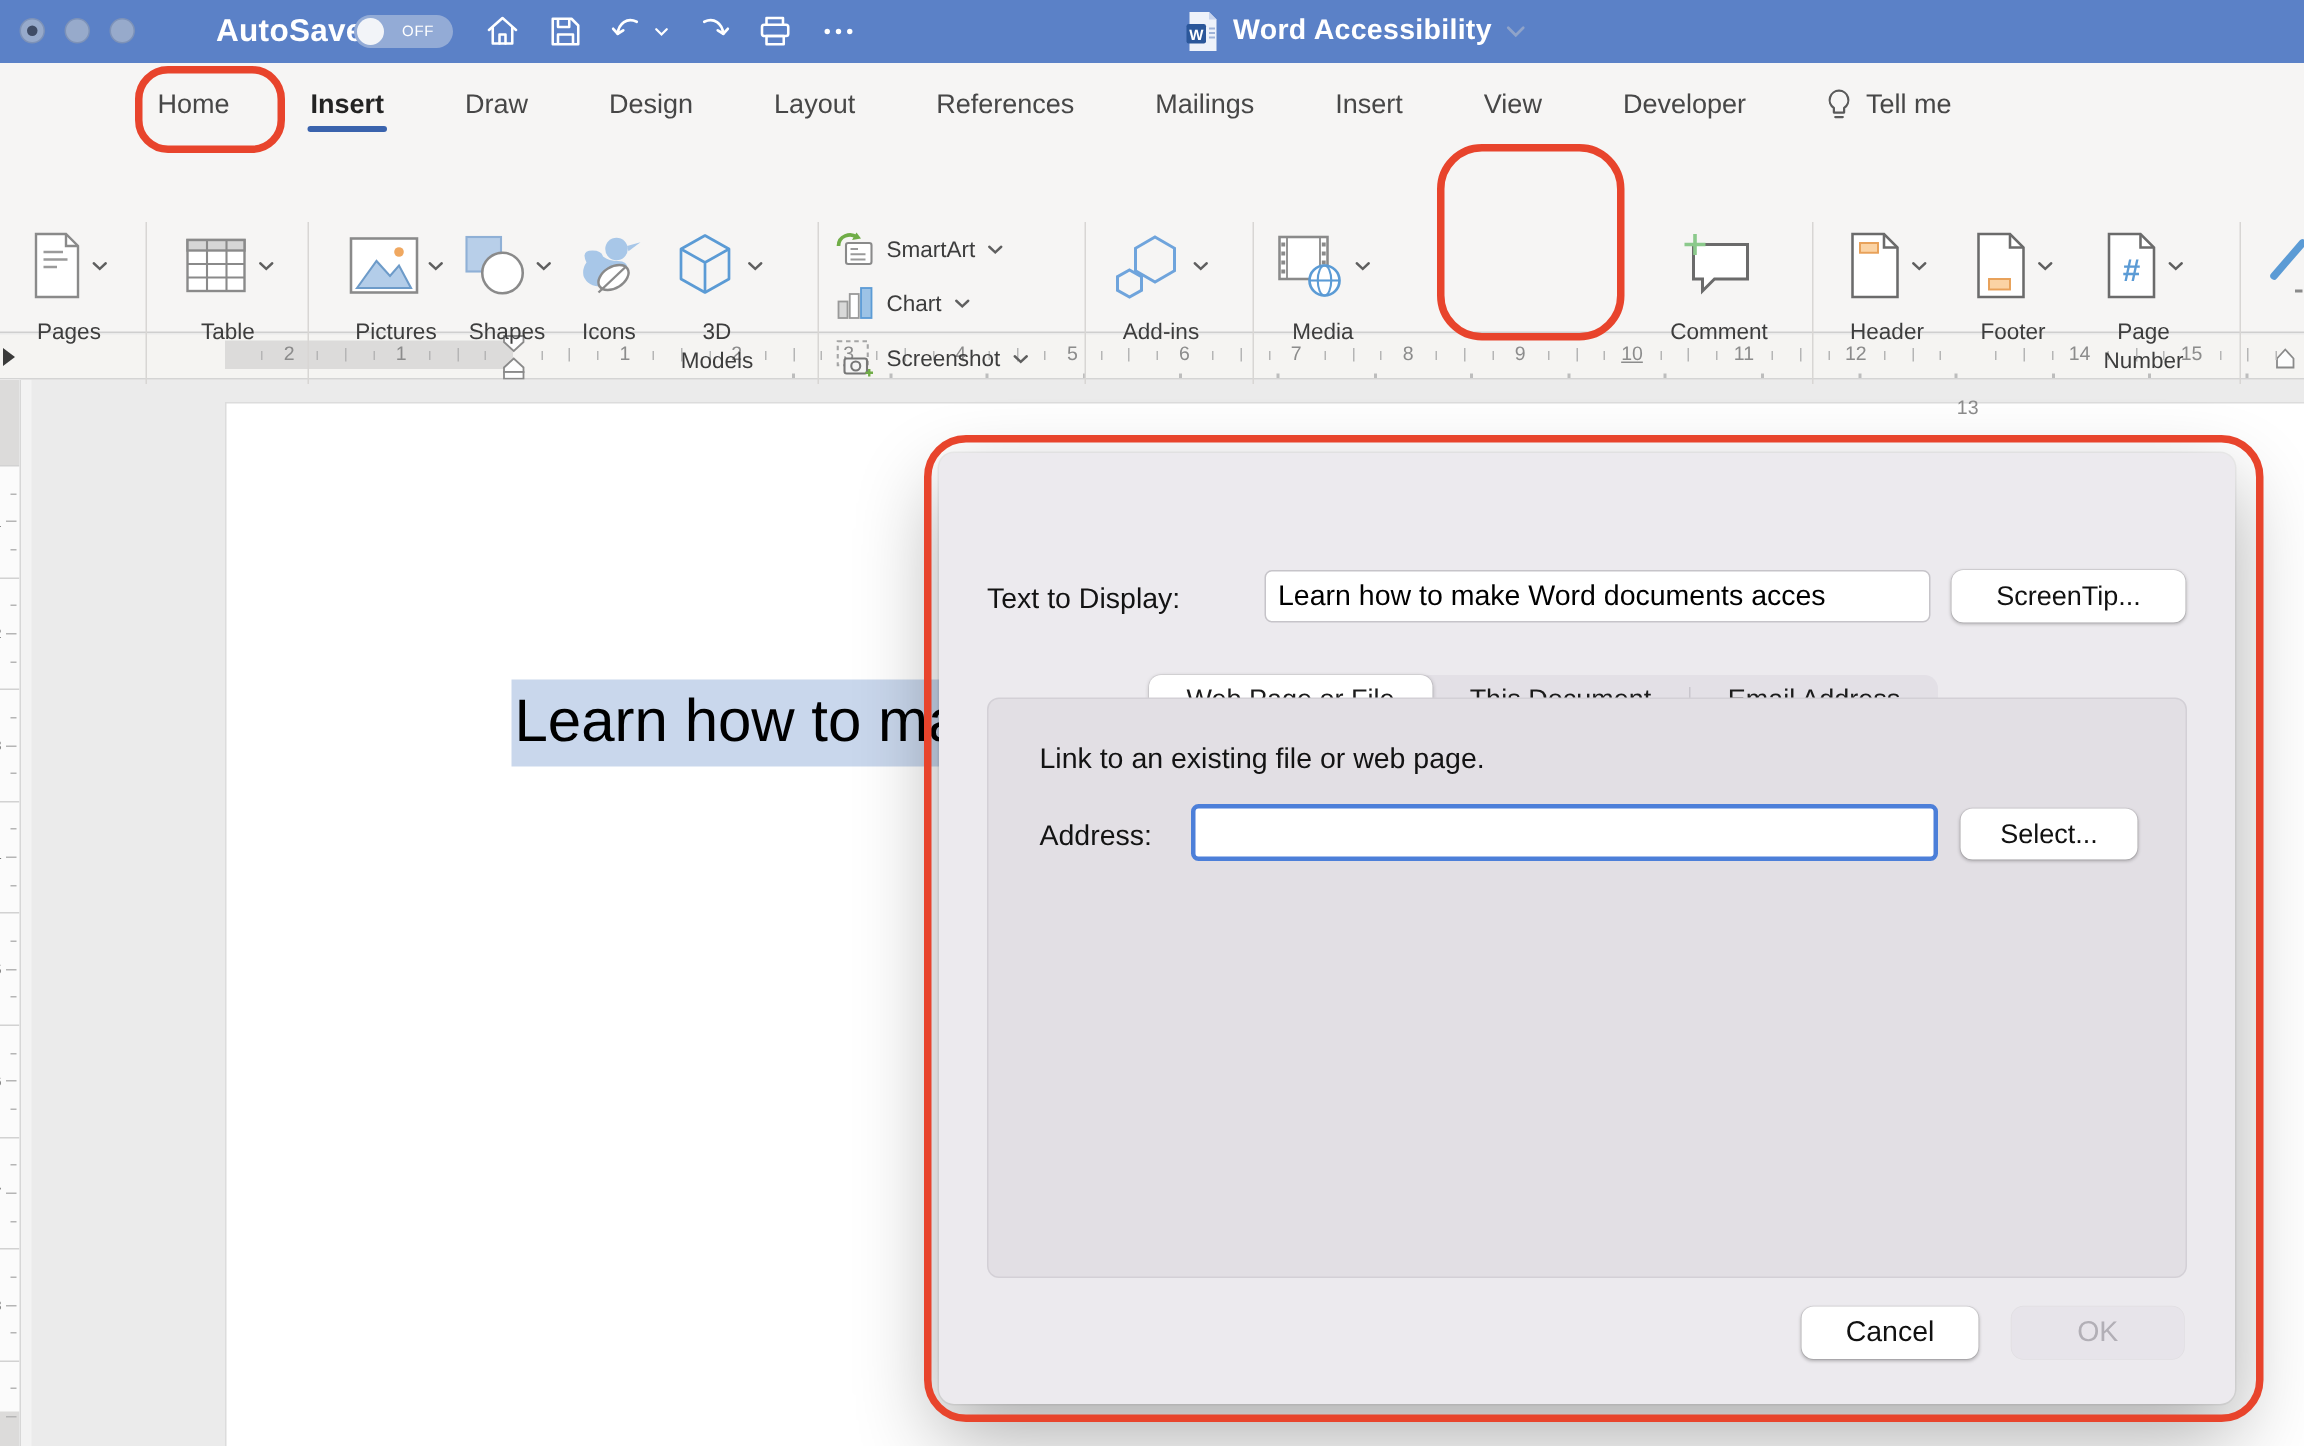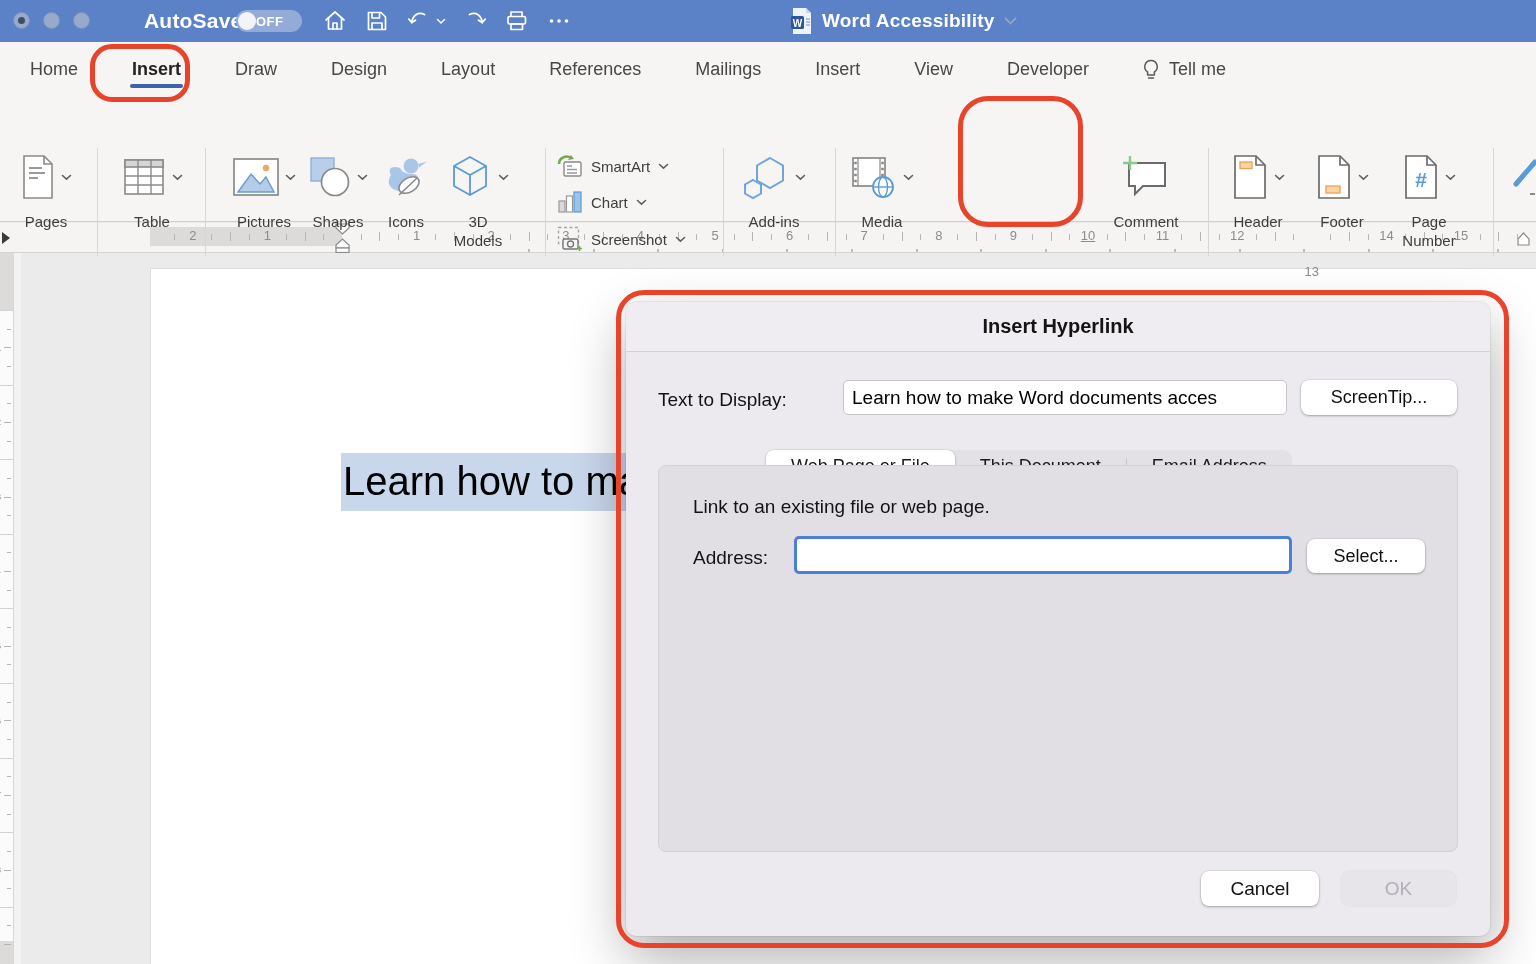--- a/index.html
+++ b/index.html
@@ -9,29 +9,29 @@
     background:#ebebeb;
   }
   
   .titlebar{position:absolute;left:0;top:0;width:1536px;height:42px;background:#5b81c7;z-index:10;}
   .lights{position:absolute;left:13px;top:12px;display:flex;gap:13px;}
   .light{width:17px;height:17px;border-radius:50%;background:#97aacb;border:1px solid #7d92b8;box-sizing:border-box;display:flex;align-items:center;justify-content:center;}
   .light .dot{width:7px;height:7px;border-radius:50%;background:#3f4c66;}
   .autosave-label{position:absolute;left:144px;top:9px;color:#fff;font-size:21px;font-weight:bold;letter-spacing:.2px;}
   .toggle{position:absolute;left:236px;top:10px;width:66px;height:22px;border-radius:12px;background:#93abd6;display:flex;align-items:center;}
   .toggle .knob{width:18px;height:18px;border-radius:50%;background:#f2f4f8;margin-left:2px;}
-  .toggle .state{color:#fff;font-size:13px;font-weight:bold;margin-left:0;letter-spacing:.5px;}
+  .toggle .state{color:#fff;font-size:10px;font-weight:normal;margin-left:12px;letter-spacing:.5px;}
   .qat{position:absolute;left:322px;top:8px;display:flex;align-items:center;gap:16px;}
   .qat svg{display:block;}
   .qbtn{display:flex;align-items:center;gap:4px;cursor:default;}
   .titlegroup{position:absolute;left:790px;top:7px;display:flex;align-items:center;gap:9px;}
   .doc-title{color:#fff;font-size:19px;font-weight:bold;letter-spacing:.2px;}
   
   .ribbon{position:absolute;left:0;top:42px;width:1536px;height:180px;background:#f6f5f4;border-bottom:1px solid #cfcfcf;box-sizing:border-box;z-index:9;}
-  .tabrow{position:absolute;left:0;top:0;width:1301px;height:55px;display:flex;align-items:center;gap:50px;padding-left:28px;box-sizing:border-box;}
+  .tabrow{position:absolute;left:0;top:0;width:1301px;height:55px;display:flex;align-items:center;gap:50px;padding-left:10px;box-sizing:border-box;justify-content:flex-end;}
   .tab{position:relative;font-size:18px;color:#474747;padding:14px 2px;white-space:nowrap;}
   .tab.active span{color:#232323;font-weight:bold;}
   .tab-underline{display:none;}
   .tab.active .tab-underline{display:block;position:absolute;left:0;right:0;bottom:6px;height:4px;border-radius:2px;background:#3a63ad;}
   .tellme{display:flex;align-items:center;gap:8px;font-size:18px;color:#474747;}
   .rsep{position:absolute;top:106px;width:1px;height:108px;background:#d8d6d4;}
   .rbtn{position:absolute;top:106px;display:flex;flex-direction:column;align-items:center;}
   .ricon-row{display:flex;align-items:center;gap:5px;height:58px;}
   .rlabel{font-size:15px;color:#3d3d3d;margin-top:6px;white-space:nowrap;text-align:center;line-height:19px;}
   .rrow{position:absolute;left:557px;display:flex;align-items:center;gap:8px;font-size:15px;color:#3d3d3d;white-space:nowrap;}
@@ -563,23 +563,20 @@
     <div class="vr-dash" style="top: 635.15px; width: 4px;"></div>
     <div class="vr-line" style="top: 653.8px;"></div>
     <span class="vr-num" style="top: 611.8px;">8</span>
     <div class="vr-dash" style="top: 672.45px; width: 4px;"></div>
     <div class="vr-dash" style="top: 691.1px; width: 7px;"></div>
   </div>
 <div class="page"></div>
 <div class="docline"><span class="sel">Learn how to make Word documents acces</span></div>
 
 <div class="dialog">
-  <div class="dlg-titlebar">
-    <span class="dlg-title">Insert Hyperlink</span>
-  </div>
   <div class="dlg-label" style="left:32px;top:87px">Text to Display:</div>
   <input class="dlg-input" style="left: 217px; top: 78px; width: 444px; height: 35px;" value="Learn how to make Word documents acces">
   <button class="wbtn" style="left:675px;top:78px;width:156px;height:35px">ScreenTip...</button>
 
   <div class="seg-track">
       <div class="seg active">Web Page or File</div>
       <div class="seg">This Document</div>
       <div class="seg-div"></div>
       <div class="seg">Email Address</div>
     </div>

